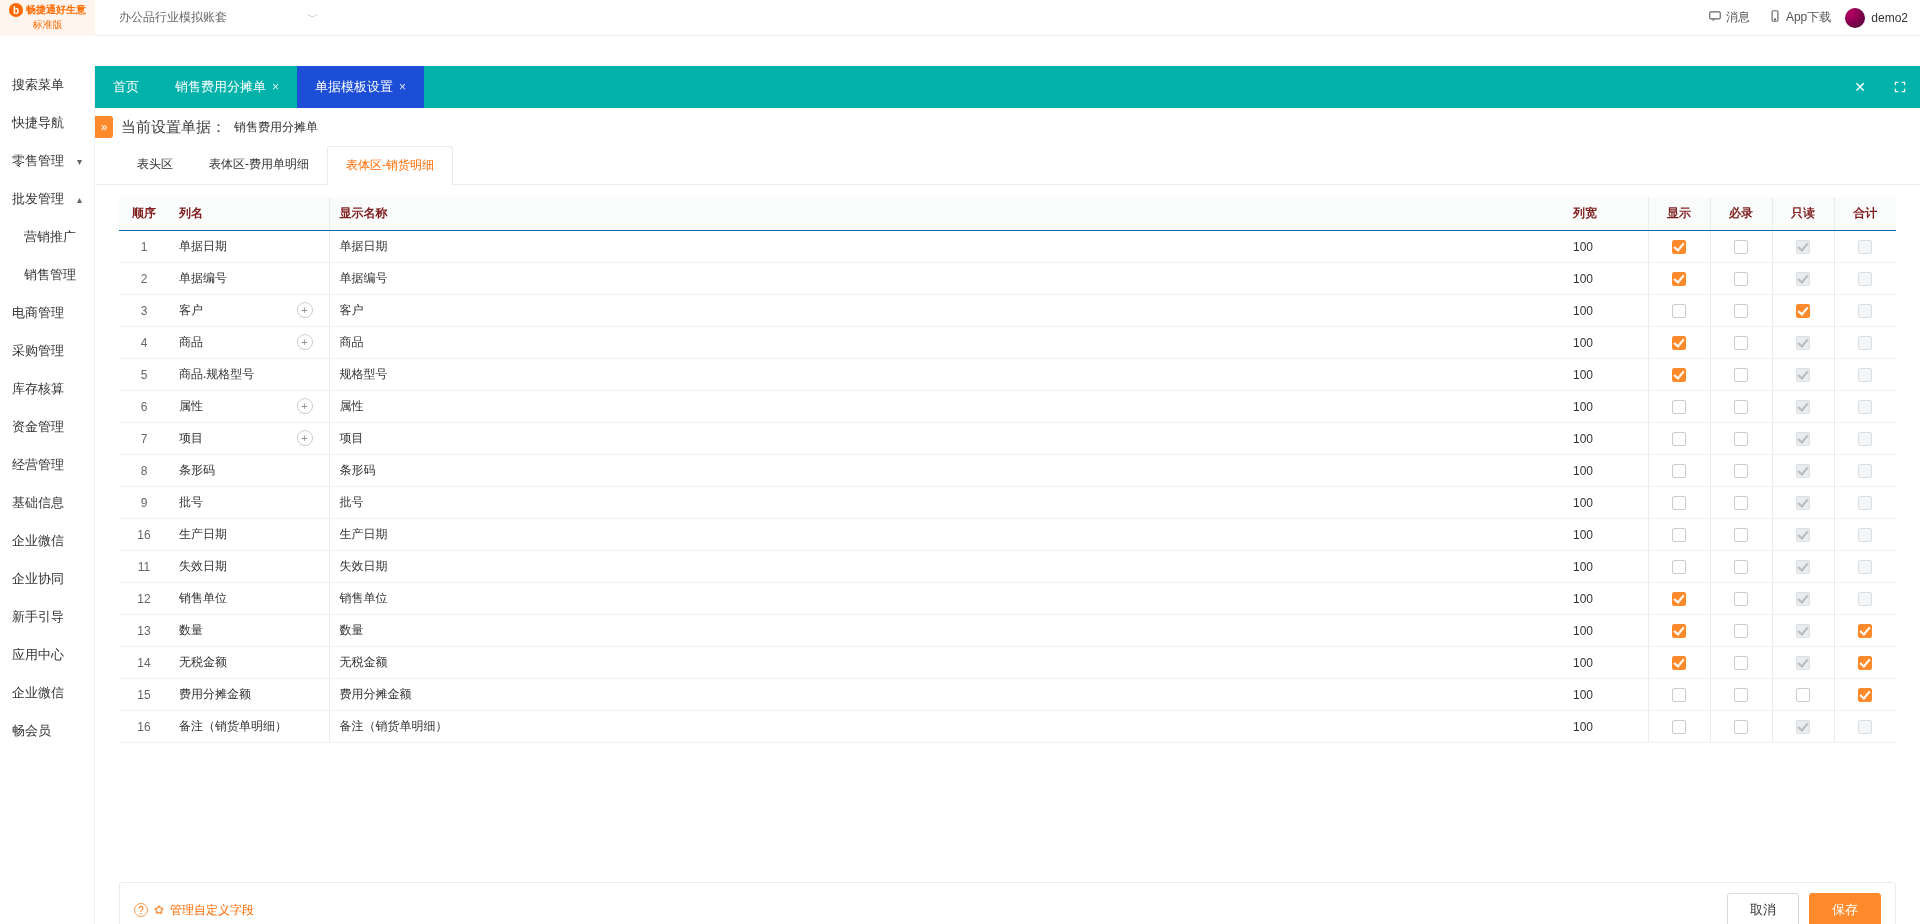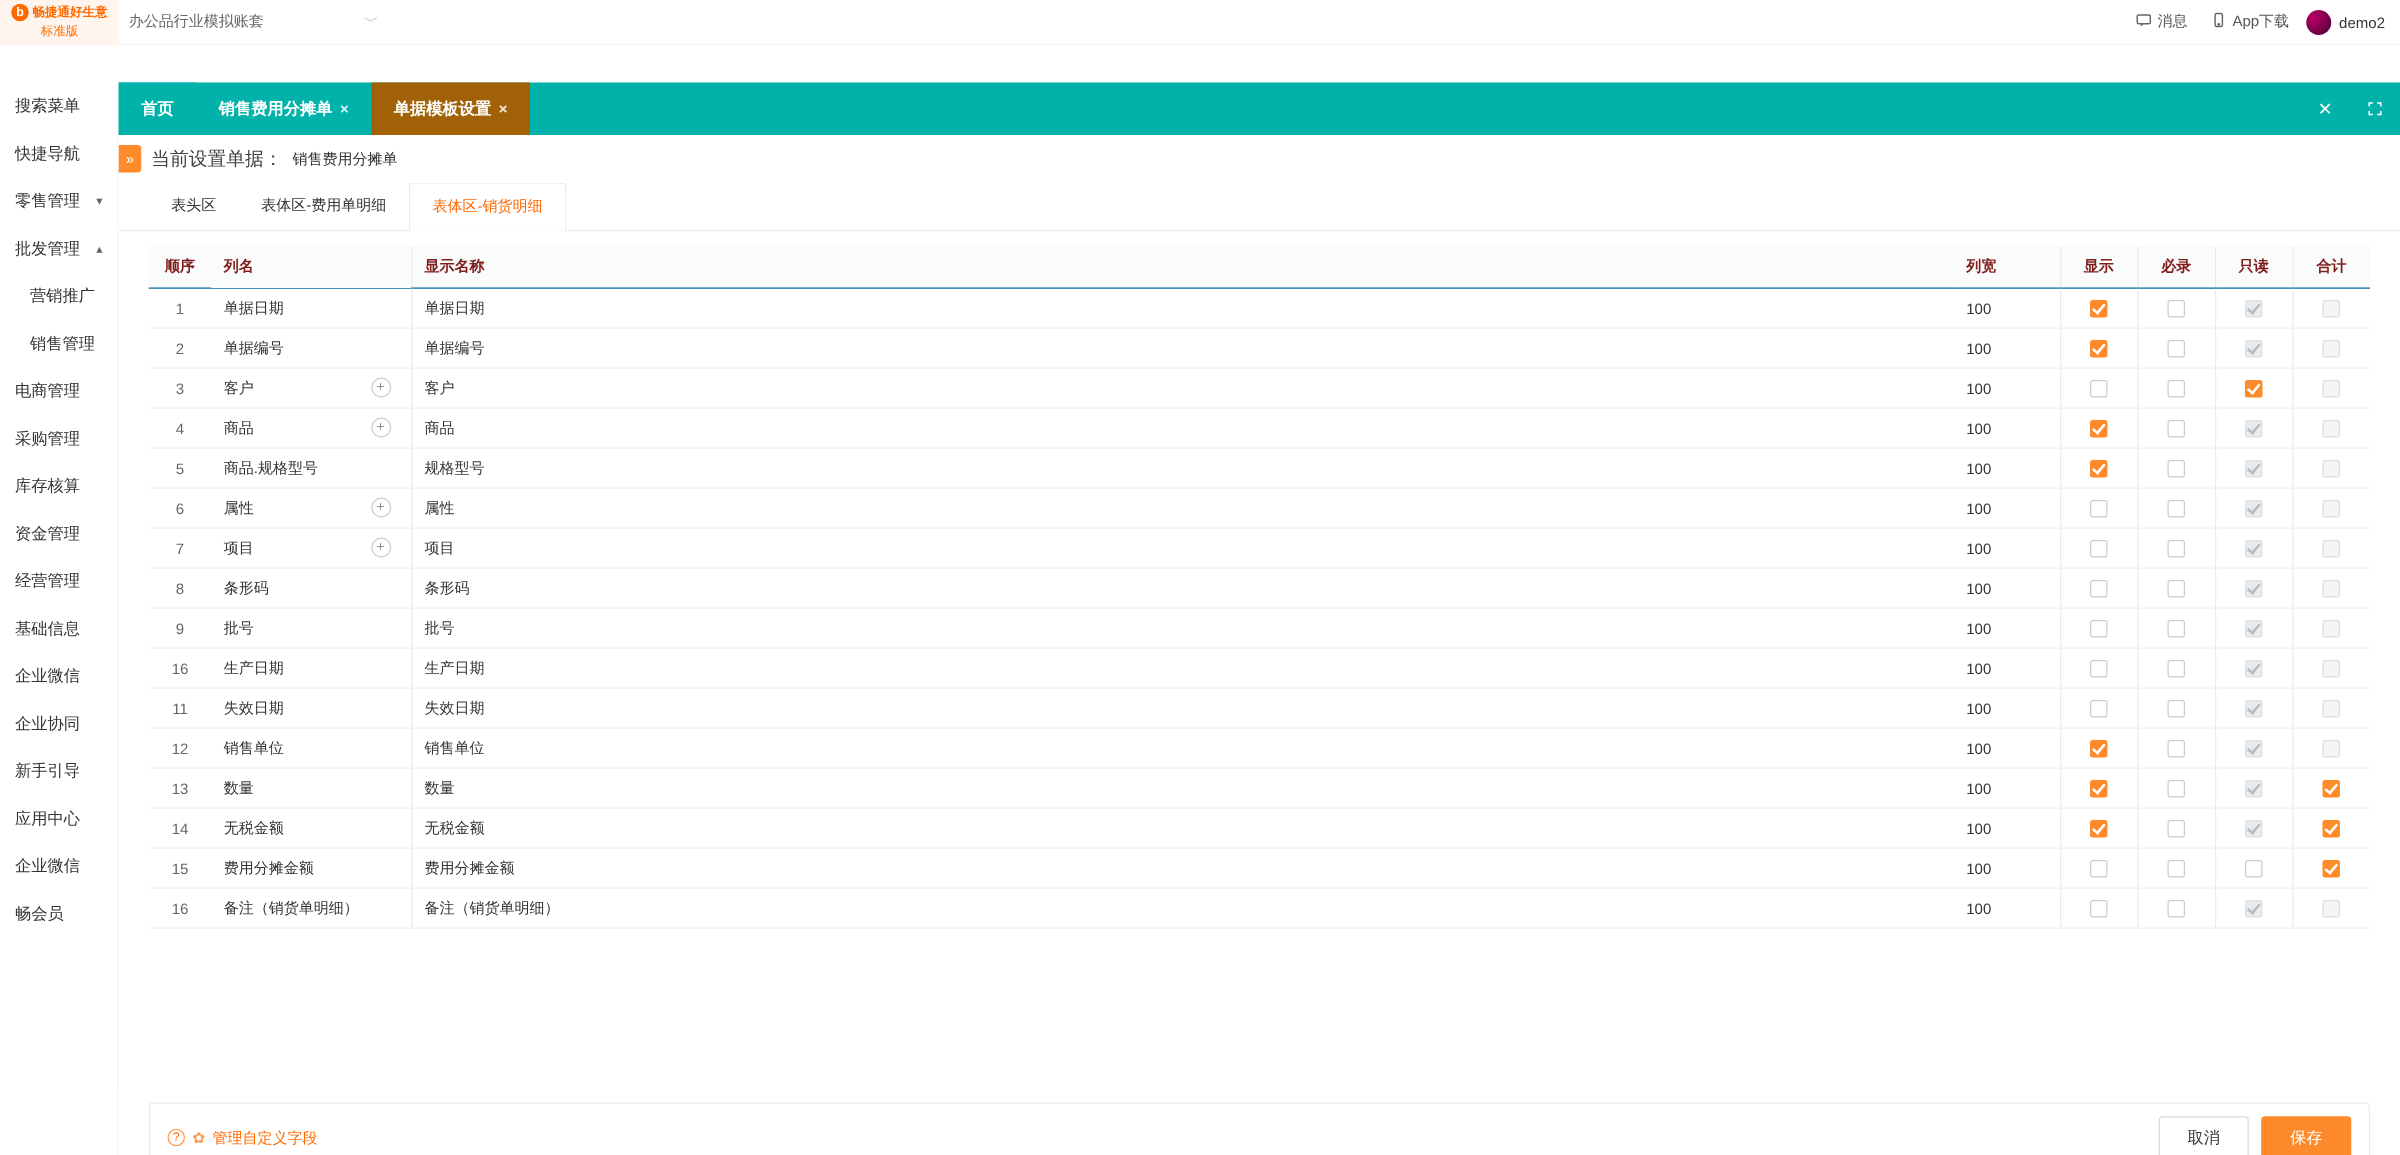--- a/index.html
+++ b/index.html
@@ -5,41 +5,41 @@
 * { box-sizing: border-box; margin: 0; padding: 0; }
 body { font-family: "Microsoft YaHei", Arial, sans-serif; font-size: 12px; color: #333; background: #fff; }
 
 
 .topbar { height: 36px; display: flex; align-items: center; padding: 0 12px 0 0; border-bottom: 1px solid #eef2f3; }
 .logo-block { width: 95px; height: 36px; display: flex; flex-direction: column; align-items: center; justify-content: center; background: #fff5ee; }
 .logo-row { display: flex; align-items: center; gap: 3px; }
 .logo-b { width: 14px; height: 14px; border-radius: 50%; background: #ff6a00; color: #fff; font-weight: bold; display: flex; align-items: center; justify-content: center; font-size: 10px; }
 .logo-text { color: #ff6a00; font-size: 10px; font-weight: bold; }
 .logo-sub { color: #ff6a00; font-size: 10px; margin-top: 1px; }
-.account-sel { margin-left: 8px; color: #666; font-size: 12px; display: flex; align-items: center; gap: 80px; }
+.account-sel { margin-left: 24px; color: #666; font-size: 12px; display: flex; align-items: center; gap: 80px; }
 .account-sel .chev { color: #bbb; }
 .topbar-spacer { flex: 1; }
 .top-action { display: flex; align-items: center; gap: 4px; margin-left: 18px; color: #555; cursor: pointer; }
 .avatar { width: 20px; height: 20px; border-radius: 50%; background: radial-gradient(circle at 30% 30%, #b06, #403); margin-left: 14px; }
 .username { margin-left: 6px; color: #333; }
 
 
 .layout { display: flex; height: calc(100vh - 36px); margin-top: 30px; }
 .sidebar { width: 95px; background: #fff; border-right: 1px solid #eef2f3; overflow-y: auto; }
 .side-item { padding: 10px 12px; color: #333; font-size: 13px; cursor: pointer; display: flex; align-items: center; justify-content: space-between; }
 .side-item.sub { padding-left: 24px; color: #333; }
 .side-caret { font-size: 10px; color: #666; }
 
 .main { flex: 1; display: flex; flex-direction: column; background: #f5f7f7; min-width: 0; }
 
 
 .tabs-bar { height: 42px; background: #00b2a9; display: flex; align-items: stretch; color: #fff; }
-.tab { padding: 0 18px; display: flex; align-items: center; gap: 6px; cursor: pointer; font-size: 13px; position: relative; font-weight: bold; }
+.tab { padding: 0 18px; display: flex; align-items: center; gap: 6px; cursor: pointer; font-size: 13px; position: relative; }
 .tab.home { background: #00b2a9; }
-.tab.active { background: #a16207; }
+.tab.active { background: #1d4ed8; }
 .tab .close { font-size: 12px; opacity: .85; }
 .tabs-spacer { flex: 1; }
 .tabs-icon { width: 40px; display: flex; align-items: center; justify-content: center; cursor: pointer; font-size: 14px; }
 
 
 .panel { flex: 1; background: #fff; margin: 0; display: flex; flex-direction: column; min-height: 0; }
 
 .orange-bar-row { display: flex; align-items: center; gap: 8px; padding: 8px 0 8px 0; background: #fff; }
 .orange-toggle { width: 18px; height: 22px; background: #ff8a2b; color: #fff; display: flex; align-items: center; justify-content: center; border-radius: 0 3px 3px 0; font-size: 12px; cursor: pointer; }
 .current-label { color: #404040; font-size: 15px; }

